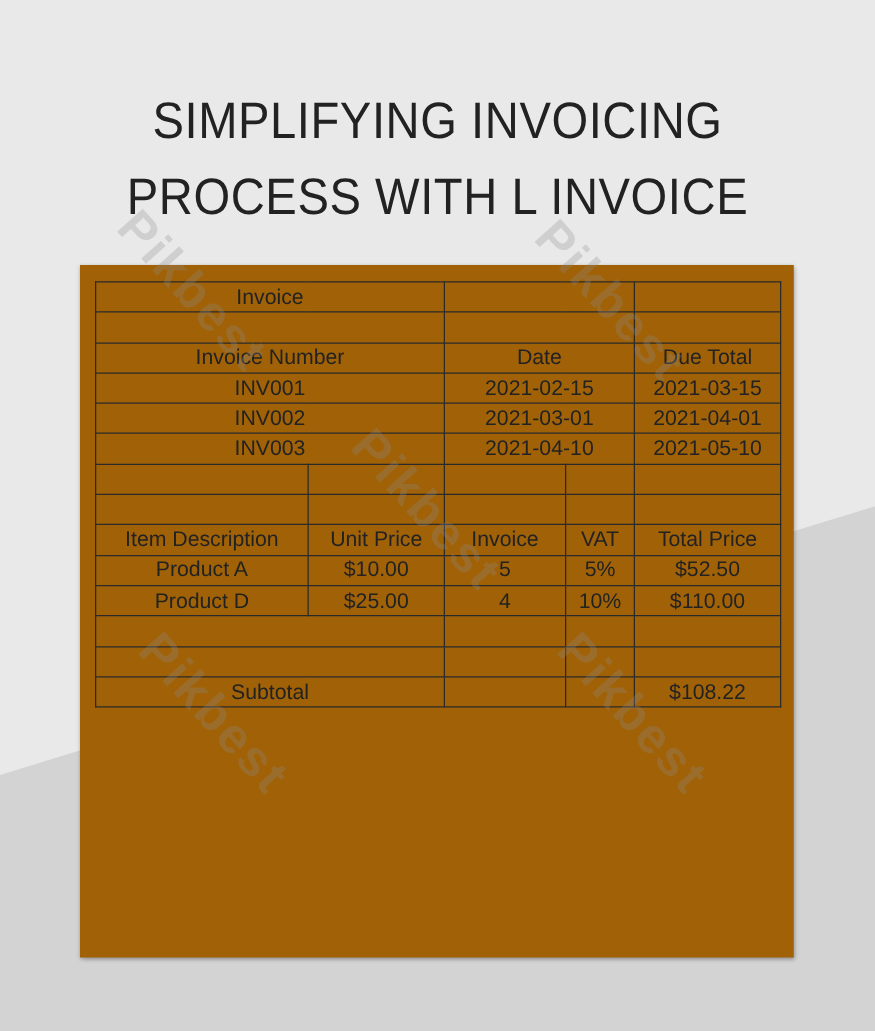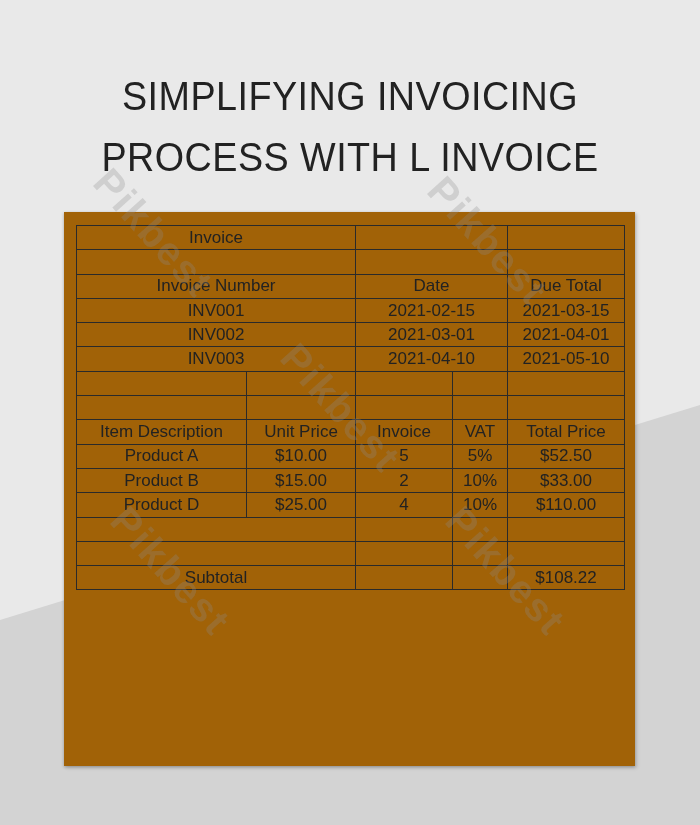--- a/index.html
+++ b/index.html
@@ -117,27 +117,20 @@
         <td class="b">Total Price</td>
       </tr>
       <tr>
         <td>Product A</td>
         <td>$10.00</td>
         <td>5</td>
         <td>5%</td>
         <td>$52.50</td>
       </tr>
       <tr>
-        <td>Product B</td>
-        <td>$15.00</td>
-        <td>2</td>
-        <td>10%</td>
-        <td>$33.00</td>
-      </tr>
-      <tr>
         <td>Product D</td>
         <td>$25.00</td>
         <td>4</td>
         <td>10%</td>
         <td>$110.00</td>
       </tr>
       <tr>
         <td colspan="2"></td>
         <td></td>
         <td></td>

